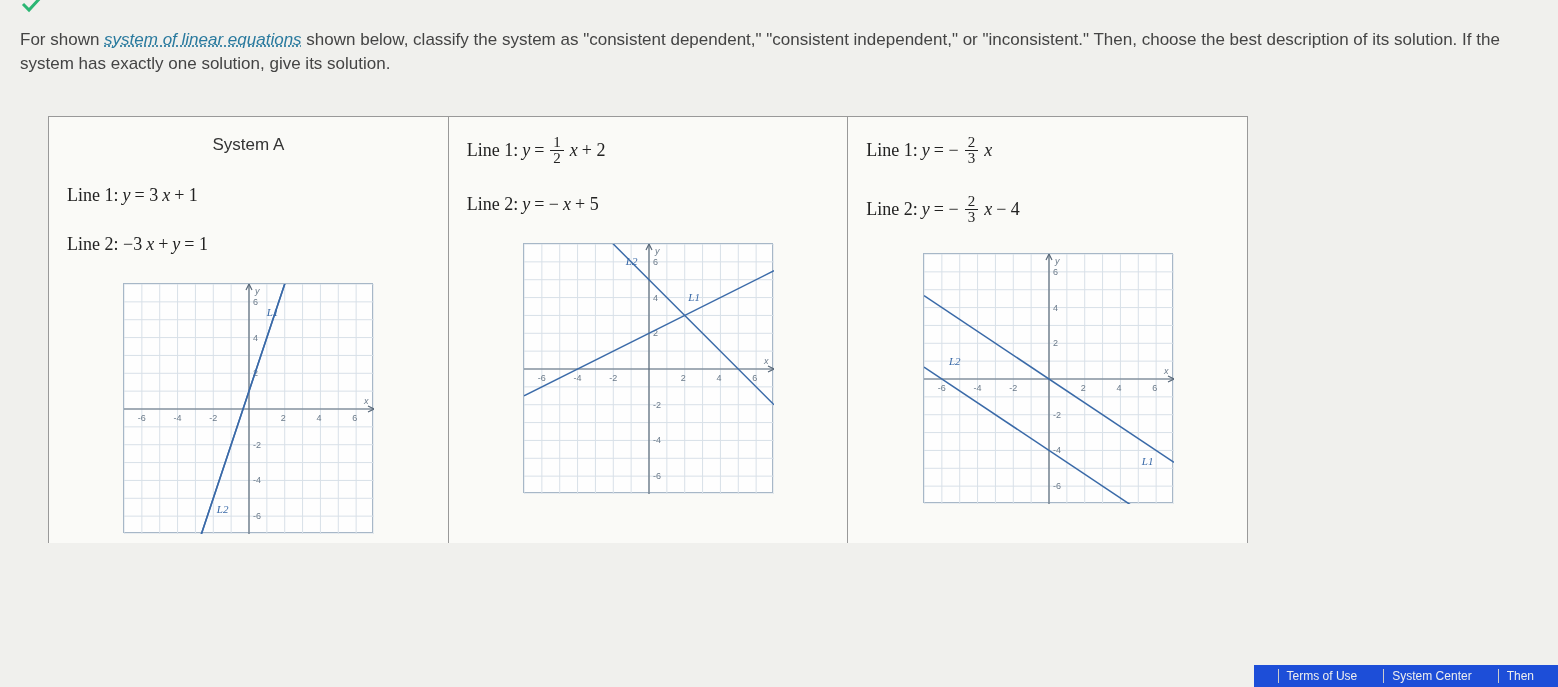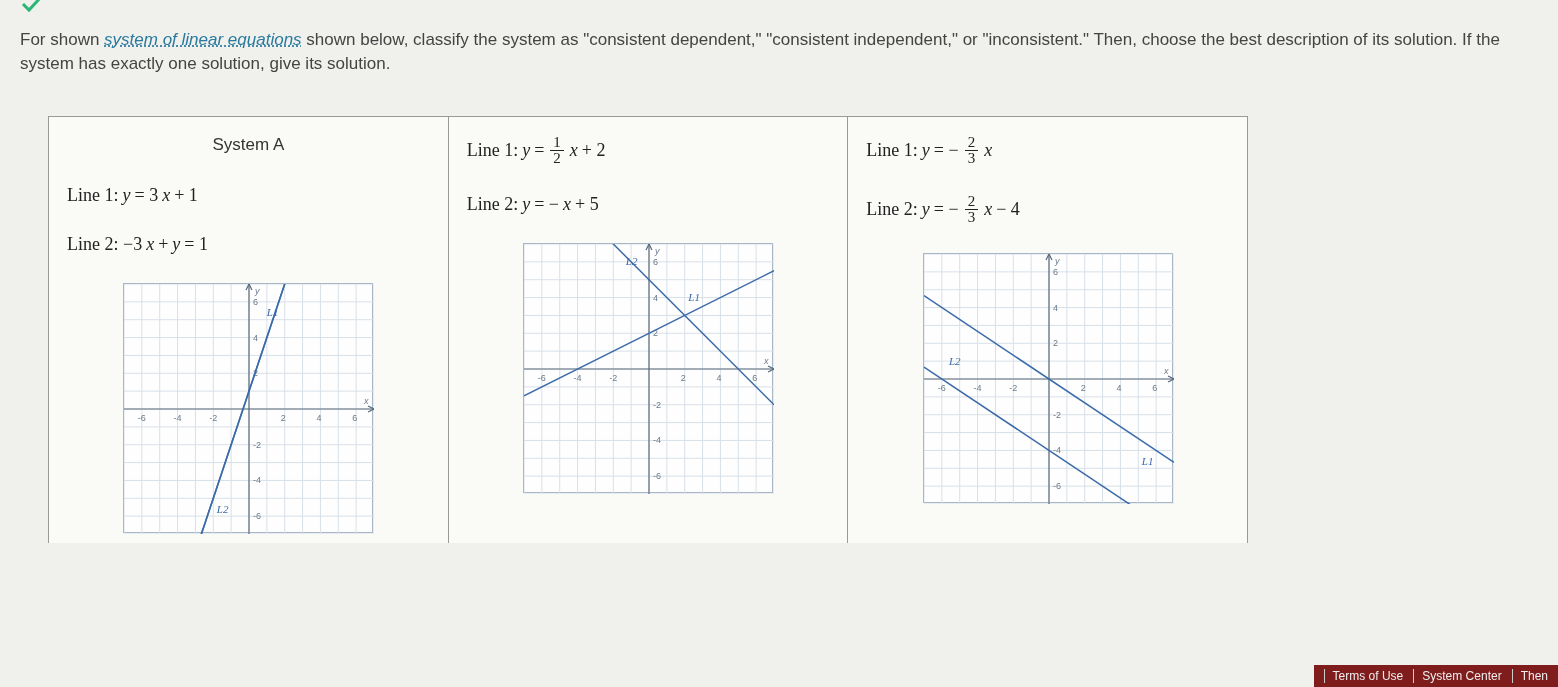--- a/index.html
+++ b/index.html
@@ -64,26 +64,26 @@
   .graph {
     width: 250px;
     height: 250px;
     margin: 0 auto;
     border: 1px solid #a7b7c7;
     background: #fefefe;
   }
   .footer {
     position: absolute;
     bottom: 0; right: 0;
-    background: #7f1d1d;
+    background: #1d4ed8;
     color: #eee;
     font-size: 12px;
-    padding: 4px 10px;
+    padding: 4px 24px;
     display: flex;
-    gap: 10px;
+    gap: 26px;
   }
   .footer span { border-left: 1px solid #ccc; padding-left: 8px; }
   .frac { display:inline-flex; flex-direction:column; align-items:center; font-size:15px; line-height:1; vertical-align:middle; margin:0 2px;}
   .frac .num { border-bottom:1px solid #222; padding:0 3px;}
   .frac .den { padding:0 3px;}
 </style>
 </head>
 <body>
 
 <div class="checkmark">

